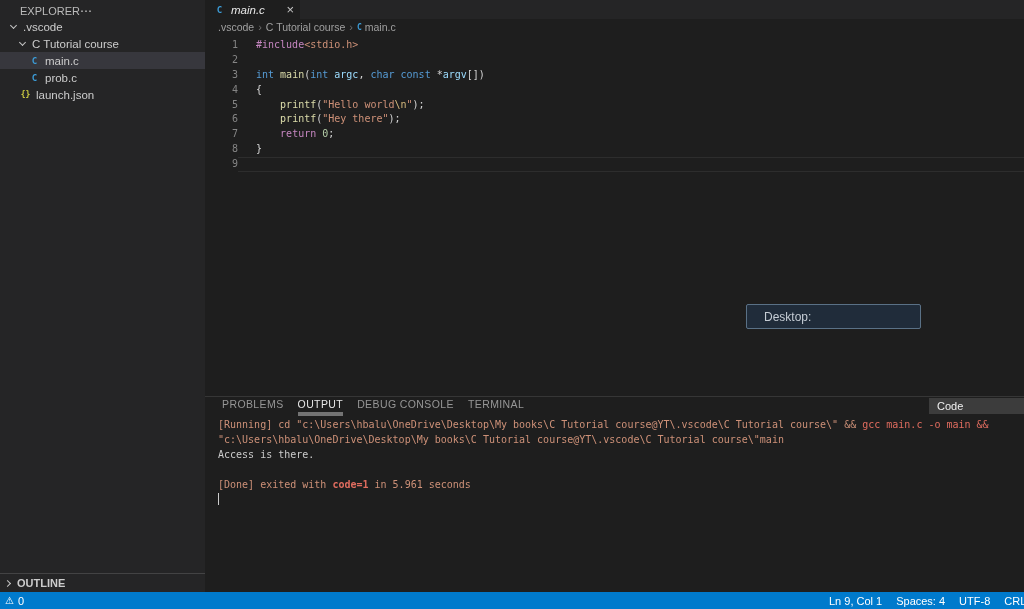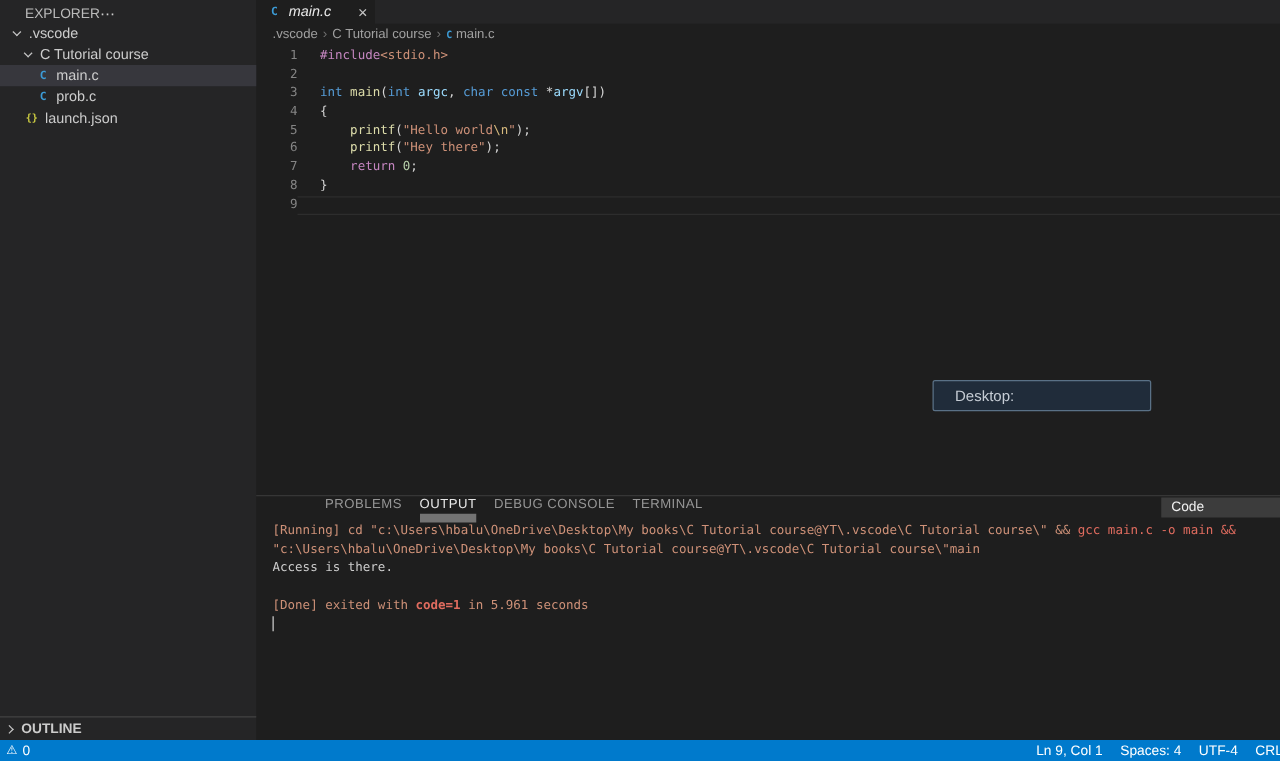--- a/index.html
+++ b/index.html
@@ -38,21 +38,21 @@
   #breadcrumb .ficon { width:auto; margin:0 3px 0 0; font-size:8px; }
   #code-area { position:relative; height:361px; padding-top:3px; font-family:"DejaVu Sans Mono",monospace; font-size:10px; }
   .code-line { display:flex; height:14.9px; }
   .ln { width:33px; flex:none; text-align:right; color:#858585; line-height:14.9px; }
   .lc { flex:1; white-space:pre; padding-left:18px; line-height:14.9px; }
   .code-line.current .lc { border-top:1px solid #2d2d2d; border-bottom:1px solid #2d2d2d; line-height:12.9px; }
   
   #panel { position:absolute; left:0; top:396px; width:819px; height:196px; border-top:1px solid rgba(128,128,128,0.25); }
   #panel-header { position:relative; display:flex; align-items:center; height:18px; padding-left:17px; gap:14px; }
   .panel-tab { font-size:10.5px; letter-spacing:0.4px; color:#969696; line-height:16px; cursor:pointer; white-space:nowrap; }
-  .panel-tab.active { color:#e7e7e7; border-bottom:7px solid #737373; }
+  .panel-tab.active { color:#e7e7e7; border-bottom:4px solid #737373; }
   #channel-select { position:absolute; left:724px; top:1px; width:120px; height:16px; background:#3c3c3c; color:#f0f0f0; font-size:11px; display:flex; align-items:center; padding-left:8px; cursor:pointer; }
   #output { padding:3px 0 0 13px; font-family:"DejaVu Sans Mono",monospace; font-size:10px; }
   .out-line { height:14.9px; line-height:14.9px; white-space:pre; }
   .cursor { display:inline-block; width:1px; height:12px; background:#cccccc; vertical-align:middle; }
   
   #talking-overlay { position:absolute; left:746px; top:304px; width:175px; height:25px; background:#202c3a; border:1px solid #5a7186; border-radius:2px; display:flex; align-items:center; padding-left:17px; font-size:12px; color:#c5ccd4; z-index:5; }
   
   #statusbar { position:absolute; left:0; top:592px; width:1024px; height:17px; background:#007acc; color:#ffffff; display:flex; align-items:center; justify-content:space-between; font-size:11px; }
   #statusbar-left { display:flex; align-items:center; padding-left:5px; gap:4px; cursor:pointer; }
   .warn-icon { font-size:10px; line-height:1; }
@@ -147,21 +147,21 @@
         </div>
         <div class="code-line current">
           <span class="ln">9</span>
           <span class="lc"></span>
         </div>
       </div>
   </div>
 
   <div id="panel">
     <div id="panel-header">
-      <div style="display:flex;gap:14px;margin-left:38px;">
+      <div style="display:flex;gap:14px;">
           <div class="panel-tab">PROBLEMS</div>
           <div class="panel-tab active">OUTPUT</div>
           <div class="panel-tab">DEBUG CONSOLE</div>
           <div class="panel-tab">TERMINAL</div>
         </div>
       <div id="channel-select">
         <span>Code</span>
       </div>
     </div>
     <div id="output">
@@ -180,16 +180,16 @@
 </div>
 
 <div id="statusbar">
   <div id="statusbar-left">
     <span class="warn-icon">⚠</span>
     <span>0</span>
   </div>
   <div id="statusbar-right">
       <div class="status-item">Ln 9, Col 1</div>
       <div class="status-item">Spaces: 4</div>
-      <div class="status-item">UTF-4</div>
+      <div class="status-item">UTF-8</div>
       <div class="status-item">CRLF</div>
     </div>
 </div>
 
 </body></html>

